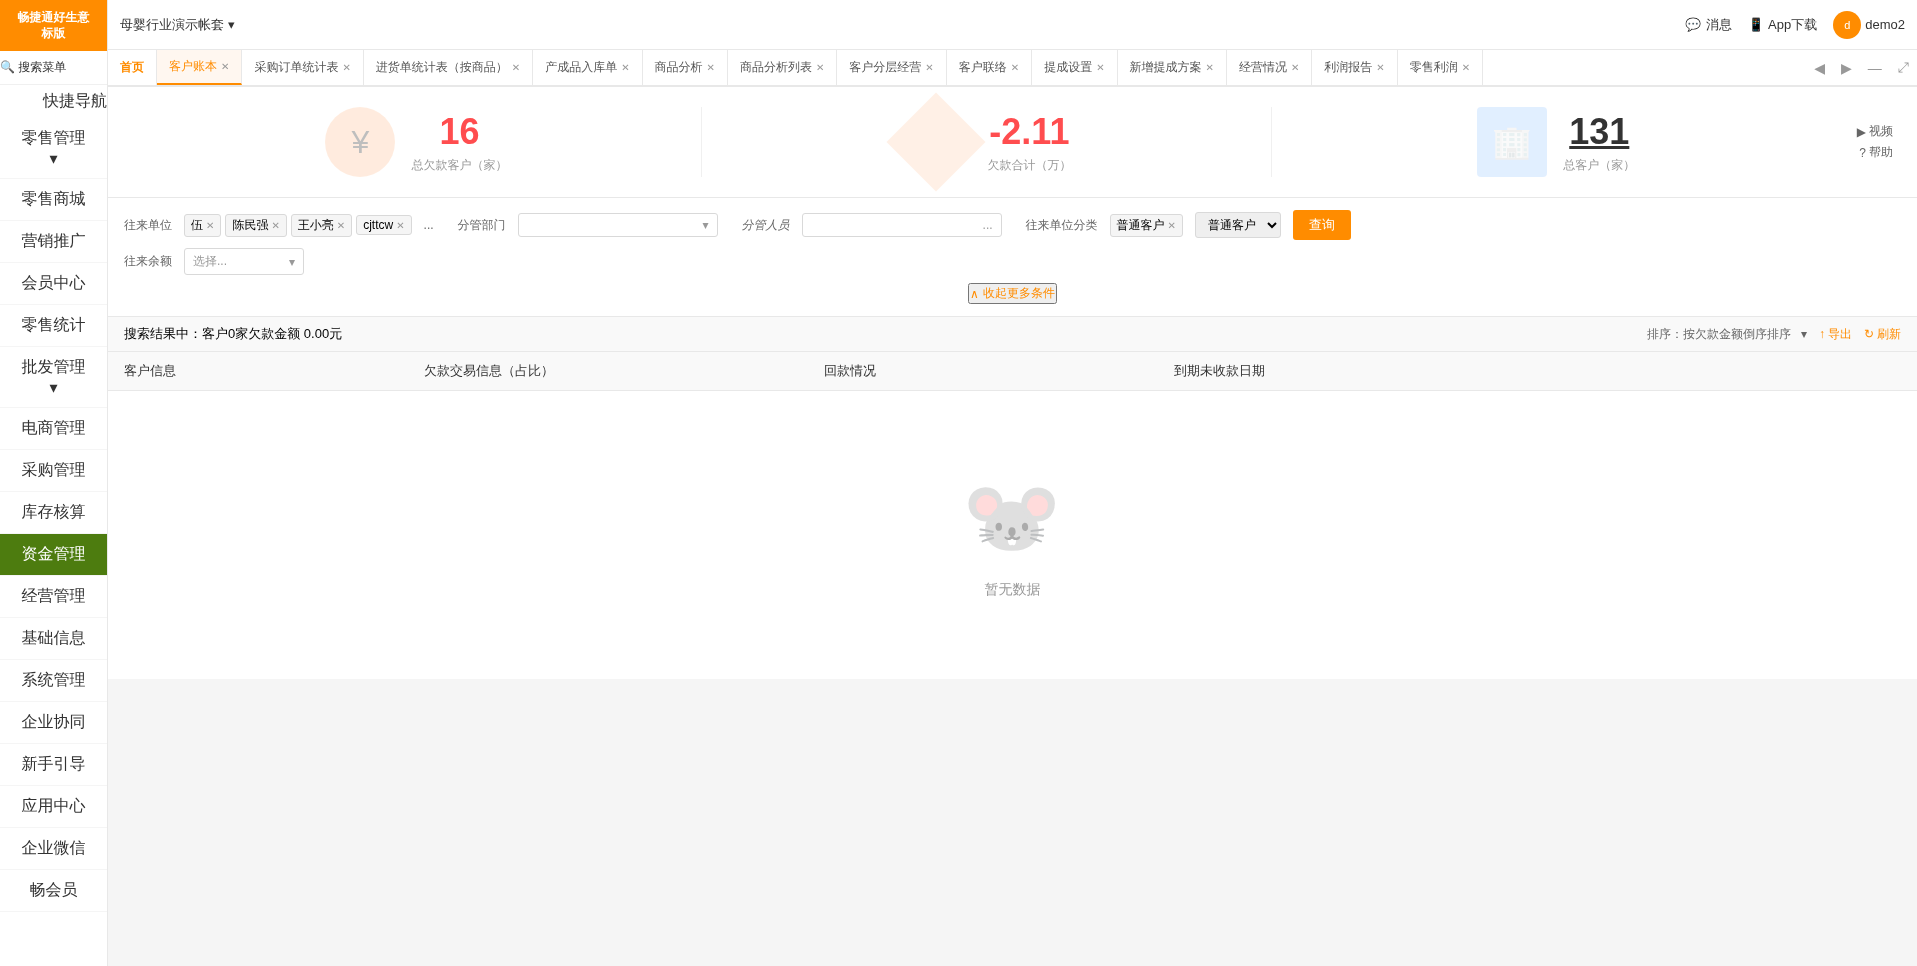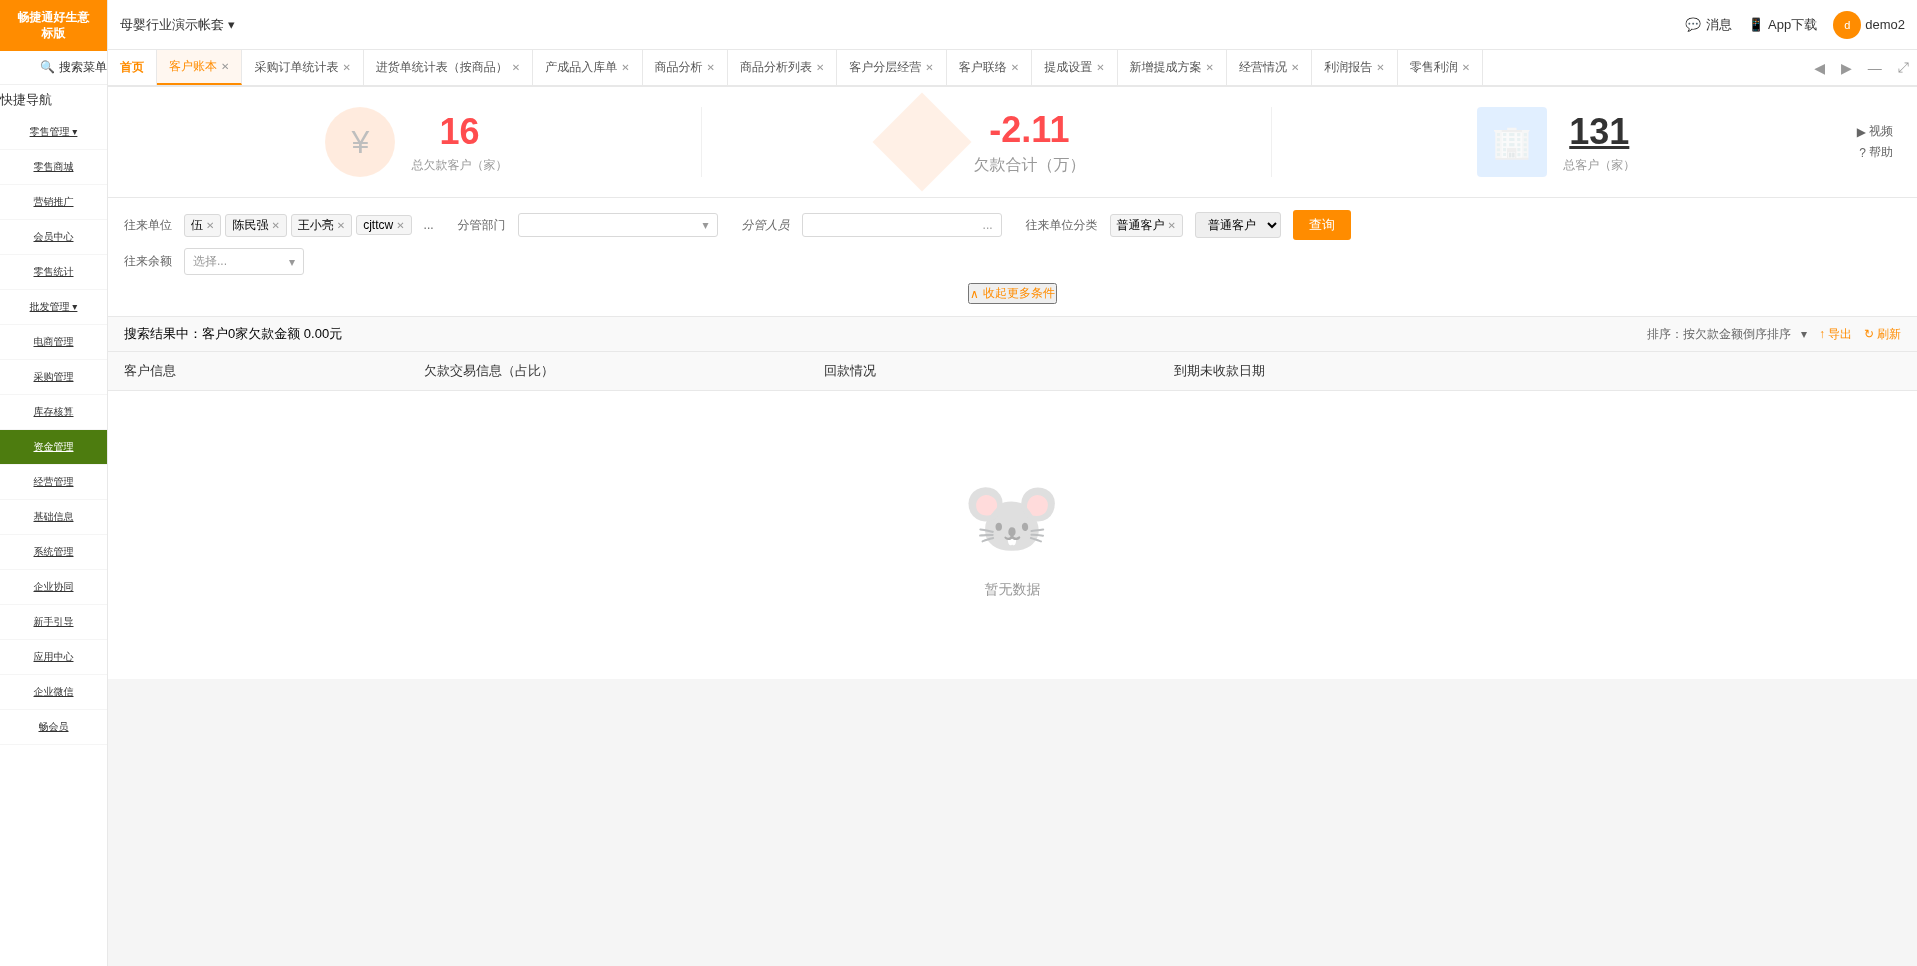--- a/index.html
+++ b/index.html
@@ -2,23 +2,23 @@
 <html><head>
   <meta charset="utf-8">
   <style>
     * { box-sizing: border-box; margin: 0; padding: 0; }
     body { font-family: "Microsoft YaHei", Arial, sans-serif; font-size: 13px; background: #f5f5f5; display: flex; height: 100vh; overflow: hidden; }
 
     
     .sidebar { width: 108px; background: #fff; display: flex; flex-direction: column; border-right: 1px solid #e8e8e8; flex-shrink: 0; }
     .sidebar-logo { background: #ff8c00; padding: 10px 6px; text-align: center; color: #fff; font-size: 11px; line-height: 1.3; min-height: 50px; display: flex; align-items: center; justify-content: center; }
     .sidebar-logo-text { font-weight: bold; font-size: 12px; }
-    .sidebar-search { padding: 8px 0; text-align: right; font-size: 12px; color: #333; border-bottom: 1px solid #f0f0f0; cursor: pointer; }
-    .sidebar-nav-label { padding: 6px 0; text-align: left; font-size: 13px; color: #333; cursor: pointer; }
-    .sidebar-item { padding: 10px 16px; text-align: center; font-size: 10px; color: #333; cursor: pointer; border-bottom: 1px solid #f5f5f5; text-decoration: underline; }
+    .sidebar-search { padding: 8px 0; text-align: left; font-size: 12px; color: #333; border-bottom: 1px solid #f0f0f0; cursor: pointer; }
+    .sidebar-nav-label { padding: 6px 0; text-align: right; font-size: 16px; color: #333; cursor: pointer; }
+    .sidebar-item { padding: 10px 16px; text-align: center; font-size: 16px; color: #333; cursor: pointer; border-bottom: 1px solid #f5f5f5; }
     .sidebar-item.active { background: #4d7c0f; color: #fff; }
 
     
     .main { flex: 1; display: flex; flex-direction: column; overflow: hidden; }
 
     
     .topbar { background: #fff; height: 50px; display: flex; align-items: center; padding: 0 12px; border-bottom: 1px solid #e8e8e8; justify-content: space-between; flex-shrink: 0; }
     .topbar-left { display: flex; align-items: center; gap: 8px; }
     .topbar-selector { display: flex; align-items: center; gap: 4px; font-size: 13px; color: #333; }
     .topbar-right { display: flex; align-items: center; gap: 16px; font-size: 13px; color: #333; }
@@ -212,21 +212,21 @@
             <div style="font-size:36px;font-weight:bold;color:#ff4d4f;">16</div>
             <div style="font-size:12px;color:#999;margin-top:4px;">总欠款客户（家）</div>
           </div>
         </div>
       </div>
       <div style="flex:1; display:flex; align-items:center; justify-content:center; border-right:1px solid #f0f0f0; padding: 0 24px;">
         <div style="display:flex; align-items:center; gap:16px;">
           <div style="width:70px;height:70px;transform:rotate(45deg);background:#ffb480;opacity:0.2;flex-shrink:0;"></div>
           <div class="stat-content">
             <div style="font-size:36px;font-weight:bold;color:#ff4d4f;">-2.11</div>
-            <div style="font-size:16px;color:#999;margin-top:4px;">欠款合计（万）</div>
+            <div style="font-size:12px;color:#999;margin-top:4px;">欠款合计（万）</div>
           </div>
         </div>
       </div>
       <div style="flex:1; display:flex; align-items:center; justify-content:center; padding: 0 24px;">
         <div style="display:flex; align-items:center; gap:16px;">
           <div style="width:70px;height:70px;background:#4096ff;opacity:0.15;display:flex;align-items:center;justify-content:center;font-size:32px;flex-shrink:0;border-radius:4px;">🏢</div>
           <div class="stat-content">
             <div style="font-size:36px;font-weight:bold;color:#333;text-decoration:underline;cursor:pointer;">131</div>
             <div style="font-size:12px;color:#999;margin-top:4px;">总客户（家）</div>
           </div>

